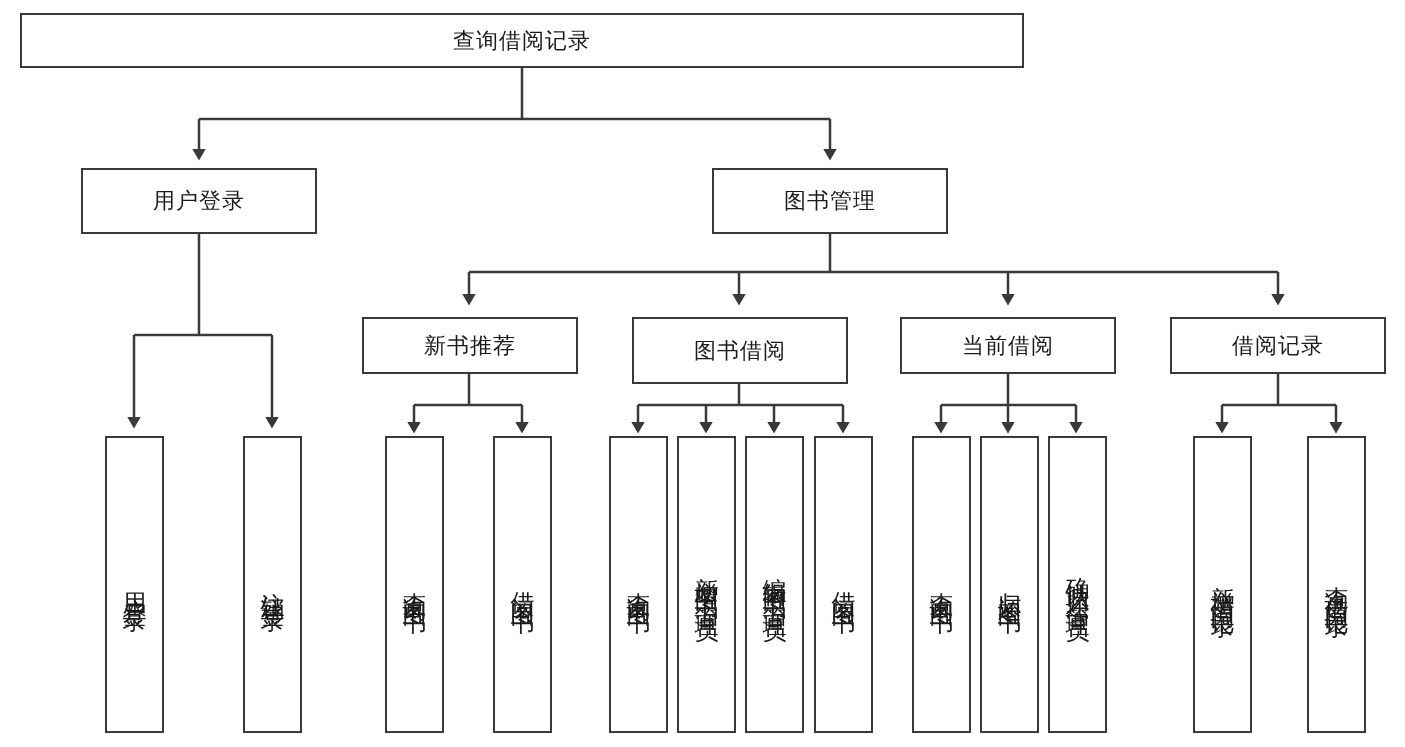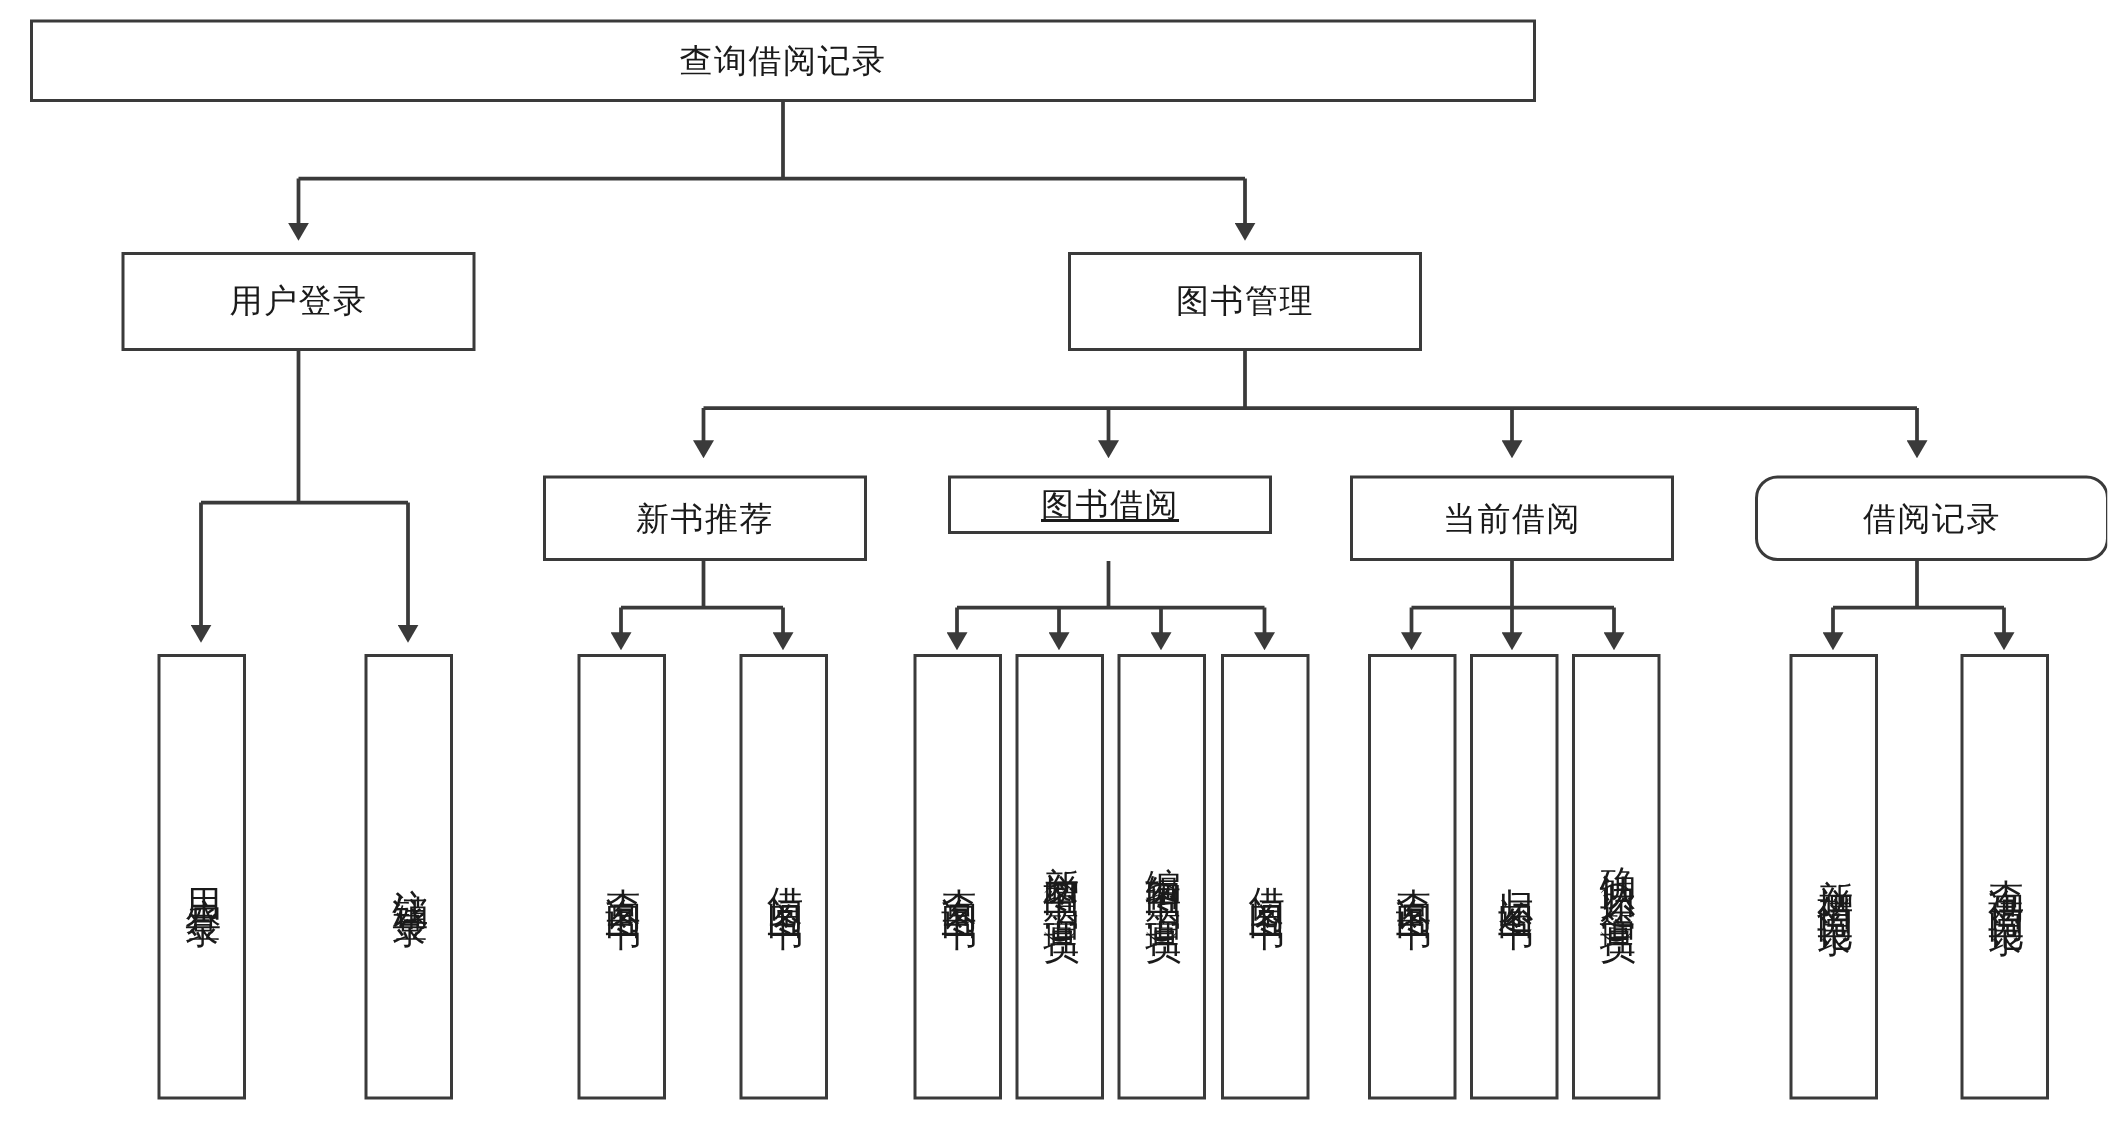--- a/index.html
+++ b/index.html
@@ -130,27 +130,27 @@
   <div class="node h" style="left:81px; top:168px; width:236px; height:66px;">
     <span class="label">用户登录</span>
   </div>
   <div class="node h" style="left:712px; top:168px; width:236px; height:66px;justify-content:center;">
     <span class="label">图书管理</span>
   </div>
 
   <div class="node h" style="left:362px; top:317px; width:216px; height:57px;">
     <span class="label">新书推荐</span>
   </div>
-  <div class="node h" style="left:632px; top:317px; width:216px; height:39px;text-decoration:underline;">
+  <div class="node h" style="left:632px; top:317px; width:216px; height:67px;">
     <span class="label">图书借阅</span>
   </div>
   <div class="node h" style="left:900px; top:317px; width:216px; height:57px;">
     <span class="label">当前借阅</span>
   </div>
-  <div class="node h" style="left:1170px; top:317px; width:236px; height:57px;border-radius:15px;">
+  <div class="node h" style="left:1170px; top:317px; width:216px; height:57px;">
     <span class="label">借阅记录</span>
   </div>
 
   <div class="node v" style="left:105px; top:436px; width:59px; height:297px;">
     <span class="label">用户登录</span>
   </div>
   <div class="node v" style="left:243px; top:436px; width:59px; height:297px;">
     <span class="label">注销登录</span>
   </div>
 

